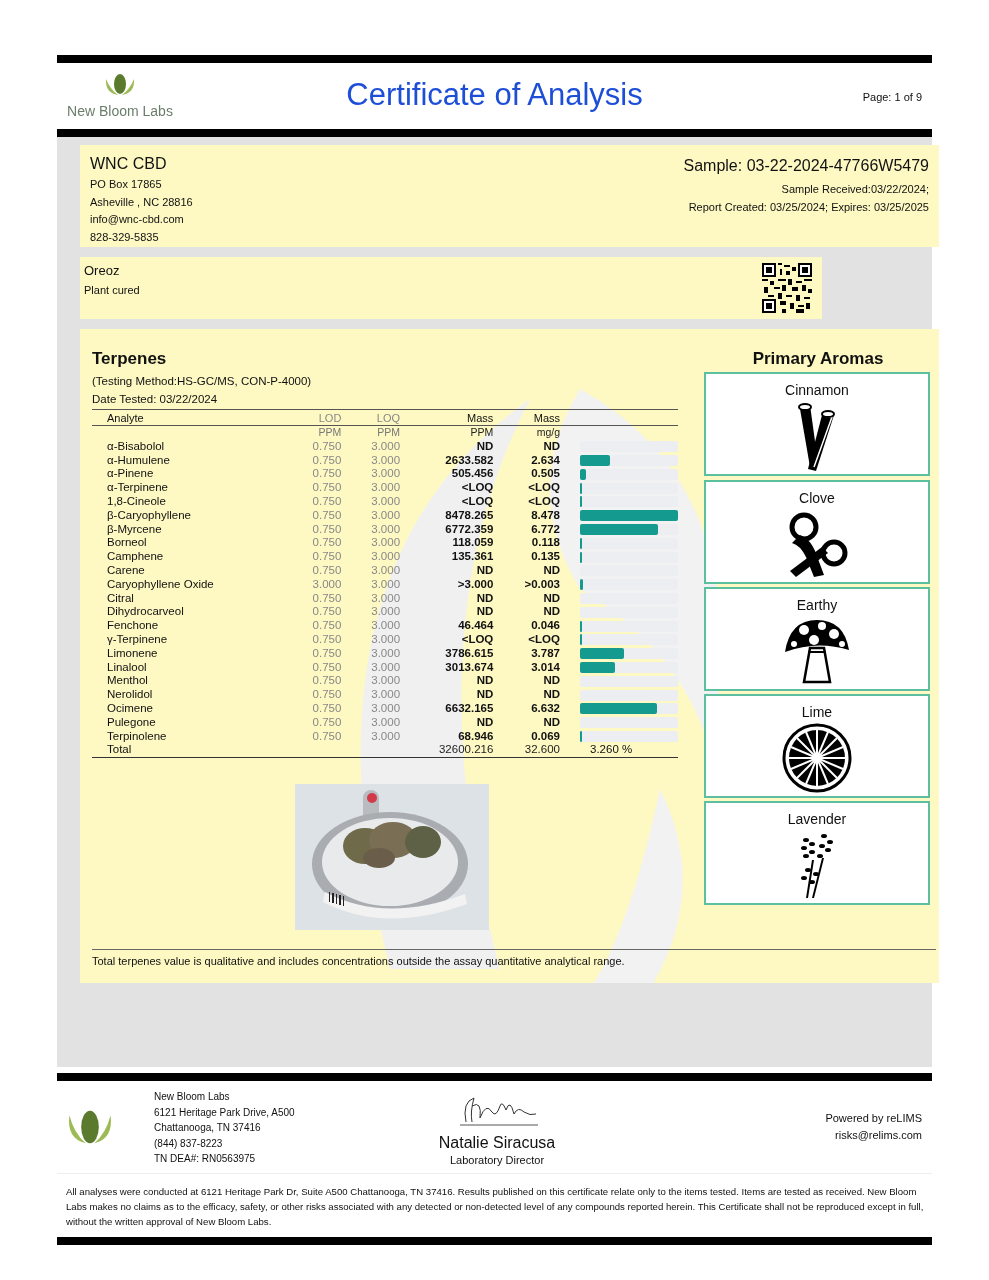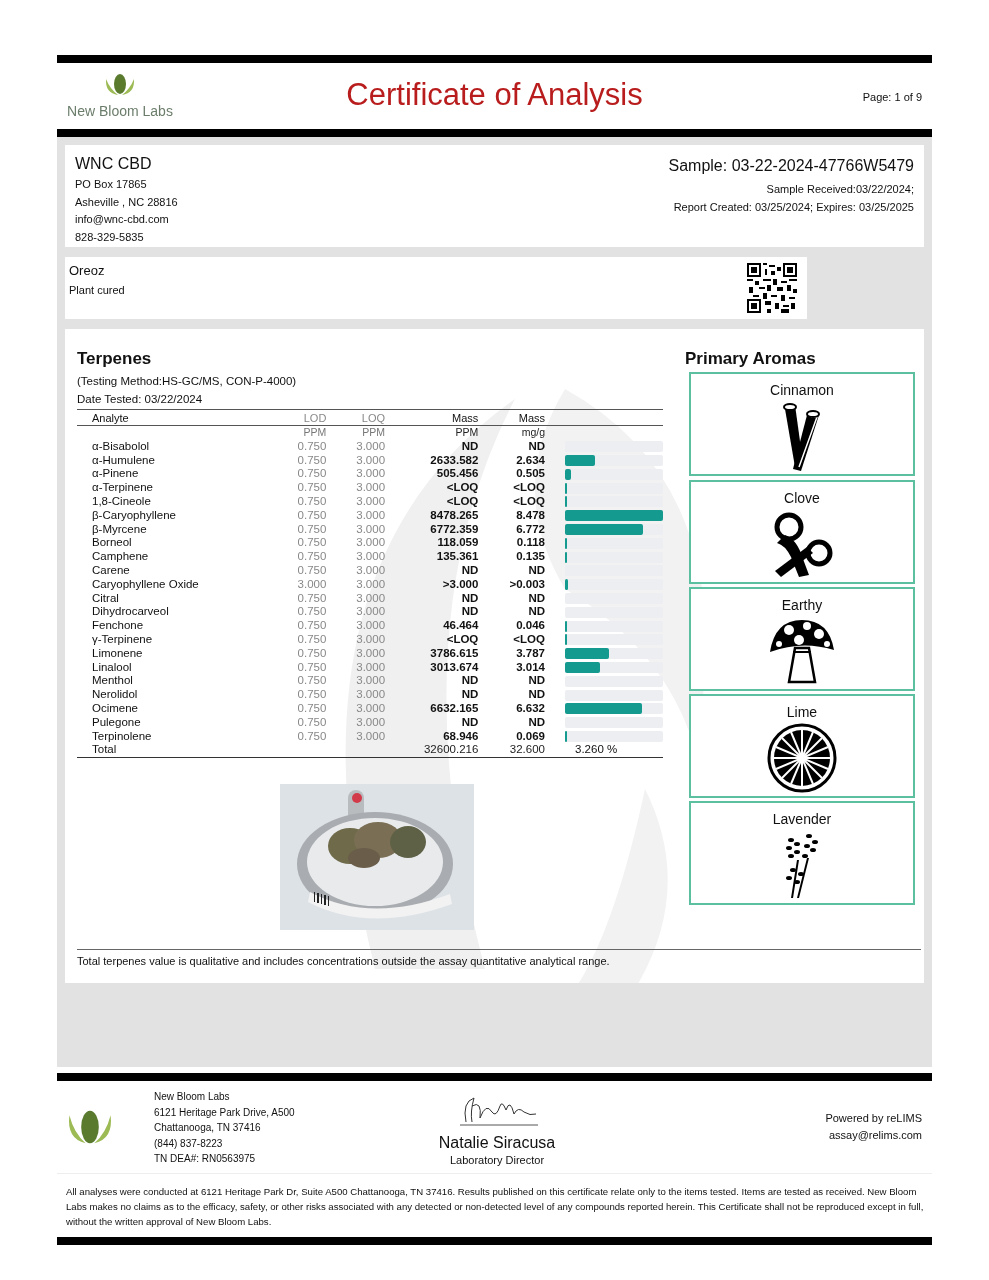--- a/index.html
+++ b/index.html
@@ -1,24 +1,24 @@
 <!DOCTYPE html>
 <html><head>
 <meta charset="utf-8">
 <style>
   html,body{margin:0;padding:0;background:#fff;}
   body{width:989px;height:1280px;position:relative;font-family:"Liberation Sans",sans-serif;color:#111;overflow:hidden;}
   .bar-black{position:absolute;left:57px;width:875px;background:#000;}
   .header{position:absolute;left:57px;top:63px;width:875px;height:66px;}
   .logo{position:absolute;left:8px;top:10px;width:110px;text-align:center;}
   .logo-text{font-size:14px;color:#6b7d6a;margin-top:2px;display:block;}
-  .title{position:absolute;left:0;width:875px;top:14px;text-align:center;font-size:31px;color:#b91c1c;}
+  .title{position:absolute;left:0;width:875px;top:14px;text-align:center;font-size:31px;color:#1d4ed8;}
   .page-num{position:absolute;right:10px;top:28px;font-size:11px;}
   .frame{position:absolute;left:57px;top:137px;width:875px;height:930px;background:#e2e2e2;}
-  .panel{position:absolute;background:#ffffff;}
+  .panel{position:absolute;background:#fef9c3;margin-left:15px;}
   .client-name{font-size:16px;position:absolute;left:10px;top:10px;}
   .small{font-size:11px;line-height:17.5px;}
   .addr{position:absolute;left:10px;top:31px;}
   .sample-id{position:absolute;right:10px;top:12px;font-size:16px;}
   .sample-meta{position:absolute;right:10px;top:36px;text-align:right;}
   .strain{position:absolute;left:4px;top:6px;font-size:13px;}
   .strain-type{position:absolute;left:4px;top:27px;font-size:11px;}
   .qr{position:absolute;right:10px;top:6px;width:50px;height:50px;}
   .watermark{position:absolute;left:250px;top:40px;width:420px;height:620px;}
   .sec-title{position:absolute;left:12px;top:20px;font-size:17px;font-weight:bold;}
@@ -32,21 +32,21 @@
   .c-loq{text-align:right;width:60px;color:#888;}
   .c-ppm{text-align:right;width:95px;font-weight:bold;}
   .c-mg{text-align:right;width:68px;font-weight:bold;}
   .c-bar{padding-left:20px !important;}
   .unit td{font-size:10.5px;color:#777;height:18px;}
   .unit .c-ppm,.unit .c-mg{color:#222;font-weight:normal;}
   .total td{font-weight:normal !important;border-bottom:1.5px solid #333;height:16px;}
   .total .c-ppm,.total .c-mg{font-weight:normal;color:#222;}
   .track{display:block;width:98px;height:11px;background:#eceef2;border-radius:2px;position:relative;}
   .fill{position:absolute;left:0;top:0;height:11px;background:#159a8f;border-radius:2px;}
-  .aroma-title{position:absolute;left:620px;top:20px;width:236px;font-size:17px;font-weight:bold;}
+  .aroma-title{position:absolute;left:620px;top:20px;width:236px;text-align:center;font-size:17px;font-weight:bold;}
   .aroma{position:absolute;left:624px;width:226px;height:100px;border:2px solid #5bbfa0;box-sizing:border-box;background:#fff;text-align:center;}
   .aroma-label{display:block;font-size:14px;margin-top:8px;}
   .aroma svg{display:block;margin:3px auto 0;}
   .photo{position:absolute;left:215px;top:455px;width:194px;height:146px;background:#d8dde0;}
   .note-line{position:absolute;left:12px;top:620px;width:844px;border-top:1.5px solid #666;}
   .note{position:absolute;left:12px;top:626px;font-size:11px;}
   .footer{position:absolute;left:57px;top:1082px;width:875px;height:90px;}
   .f-logo{position:absolute;left:8px;top:24px;}
   .f-addr{position:absolute;left:97px;top:7px;font-size:10px;line-height:15.5px;}
   .sig{position:absolute;left:380px;top:10px;width:120px;text-align:center;}
@@ -573,20 +573,20 @@
   <div class="sig">
     <svg width="90" height="36" viewBox="0 0 90 36">
       <path d="M14 30 Q10 10 22 6 Q18 20 20 30 M20 14 Q30 8 28 26 Q34 10 40 20 Q44 26 48 14 Q50 8 54 18 Q58 6 62 22 Q66 14 72 20 Q78 24 84 22" fill="none" stroke="#333" stroke-width="1"></path>
       <line x1="8" y1="33" x2="86" y2="33" stroke="#555" stroke-width="1"></line>
     </svg>
     <span class="sig-name">Natalie Siracusa</span>
     <span class="sig-role">Laboratory Director</span>
   </div>
   <div class="powered">
     <div>Powered by reLIMS</div>
-    <div>assay@relims.com</div>
+    <div>risks@relims.com</div>
   </div>
 </div>
 
 <div class="bottom-sep"></div>
 <div class="disclaimer">All analyses were conducted at 6121 Heritage Park Dr, Suite A500 Chattanooga, TN 37416. Results published on this certificate relate only to the items tested. Items are tested as received. New Bloom Labs makes no claims as to the efficacy, safety, or other risks associated with any detected or non-detected level of any compounds reported herein. This Certificate shall not be reproduced except in full, without the written approval of New Bloom Labs.</div>
 
 <div class="bar-black" style="top:1237px;height:8px;"></div>
 
 </body></html>

